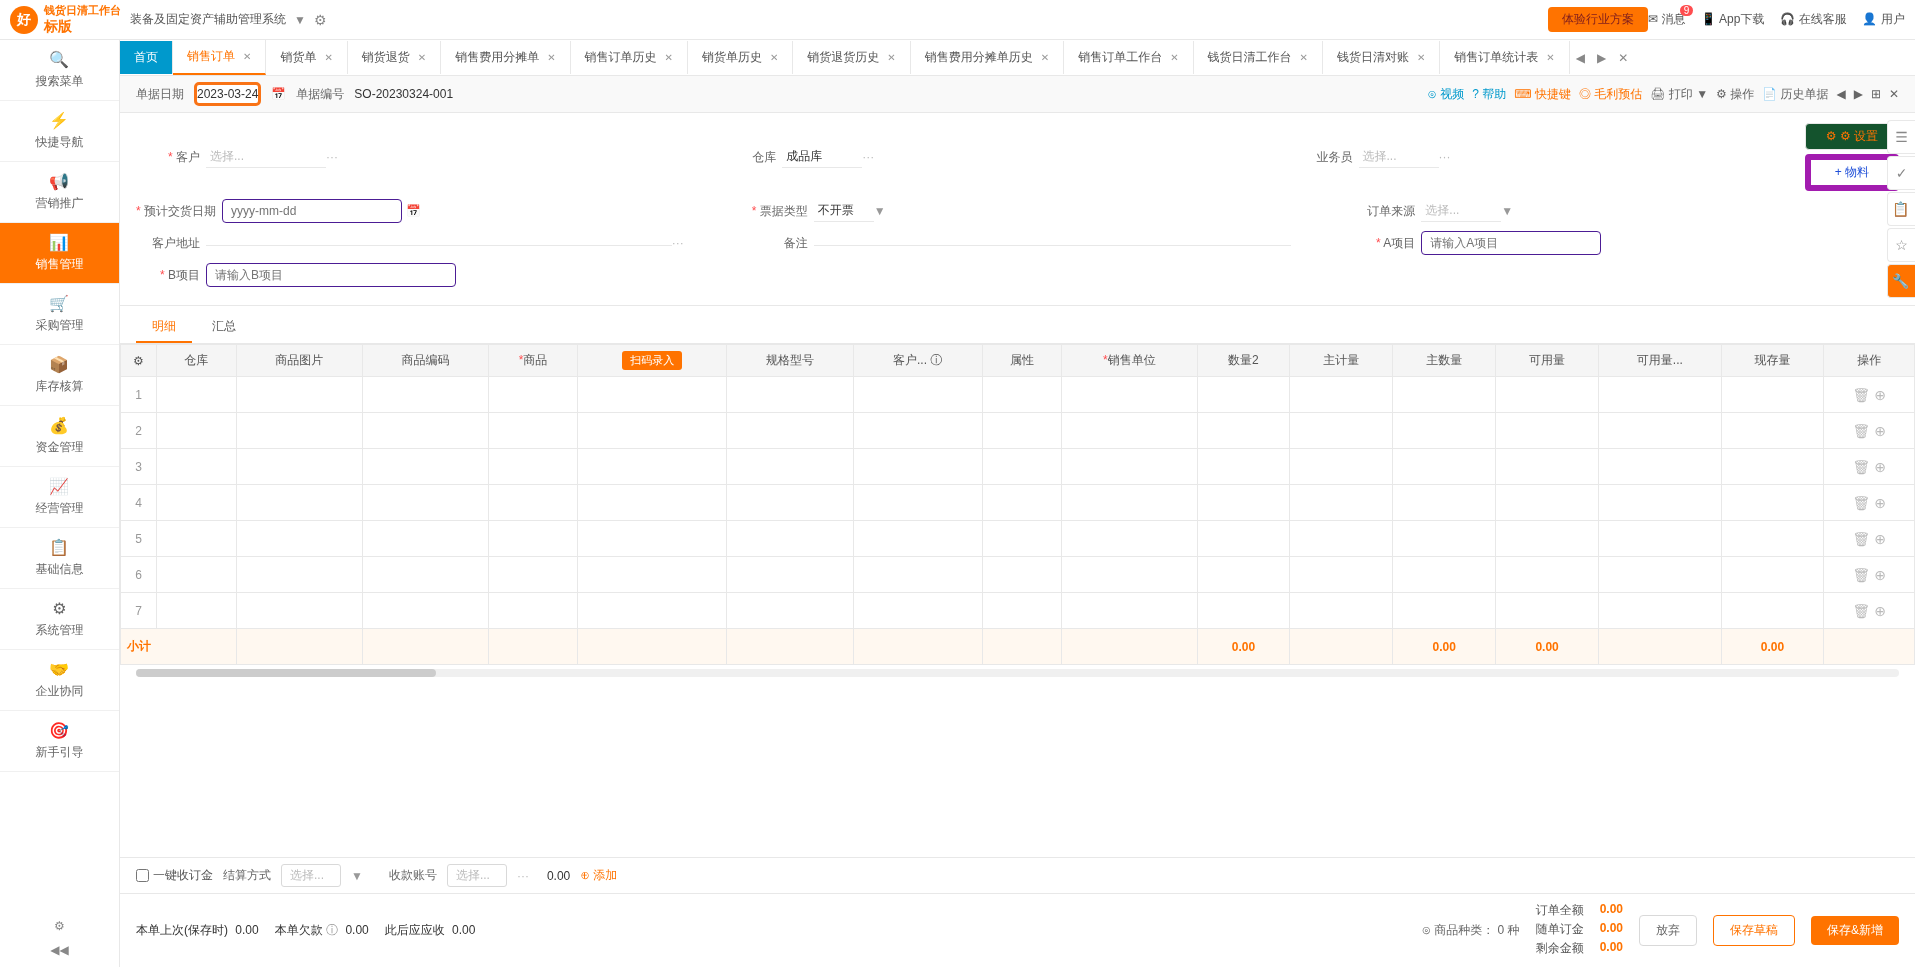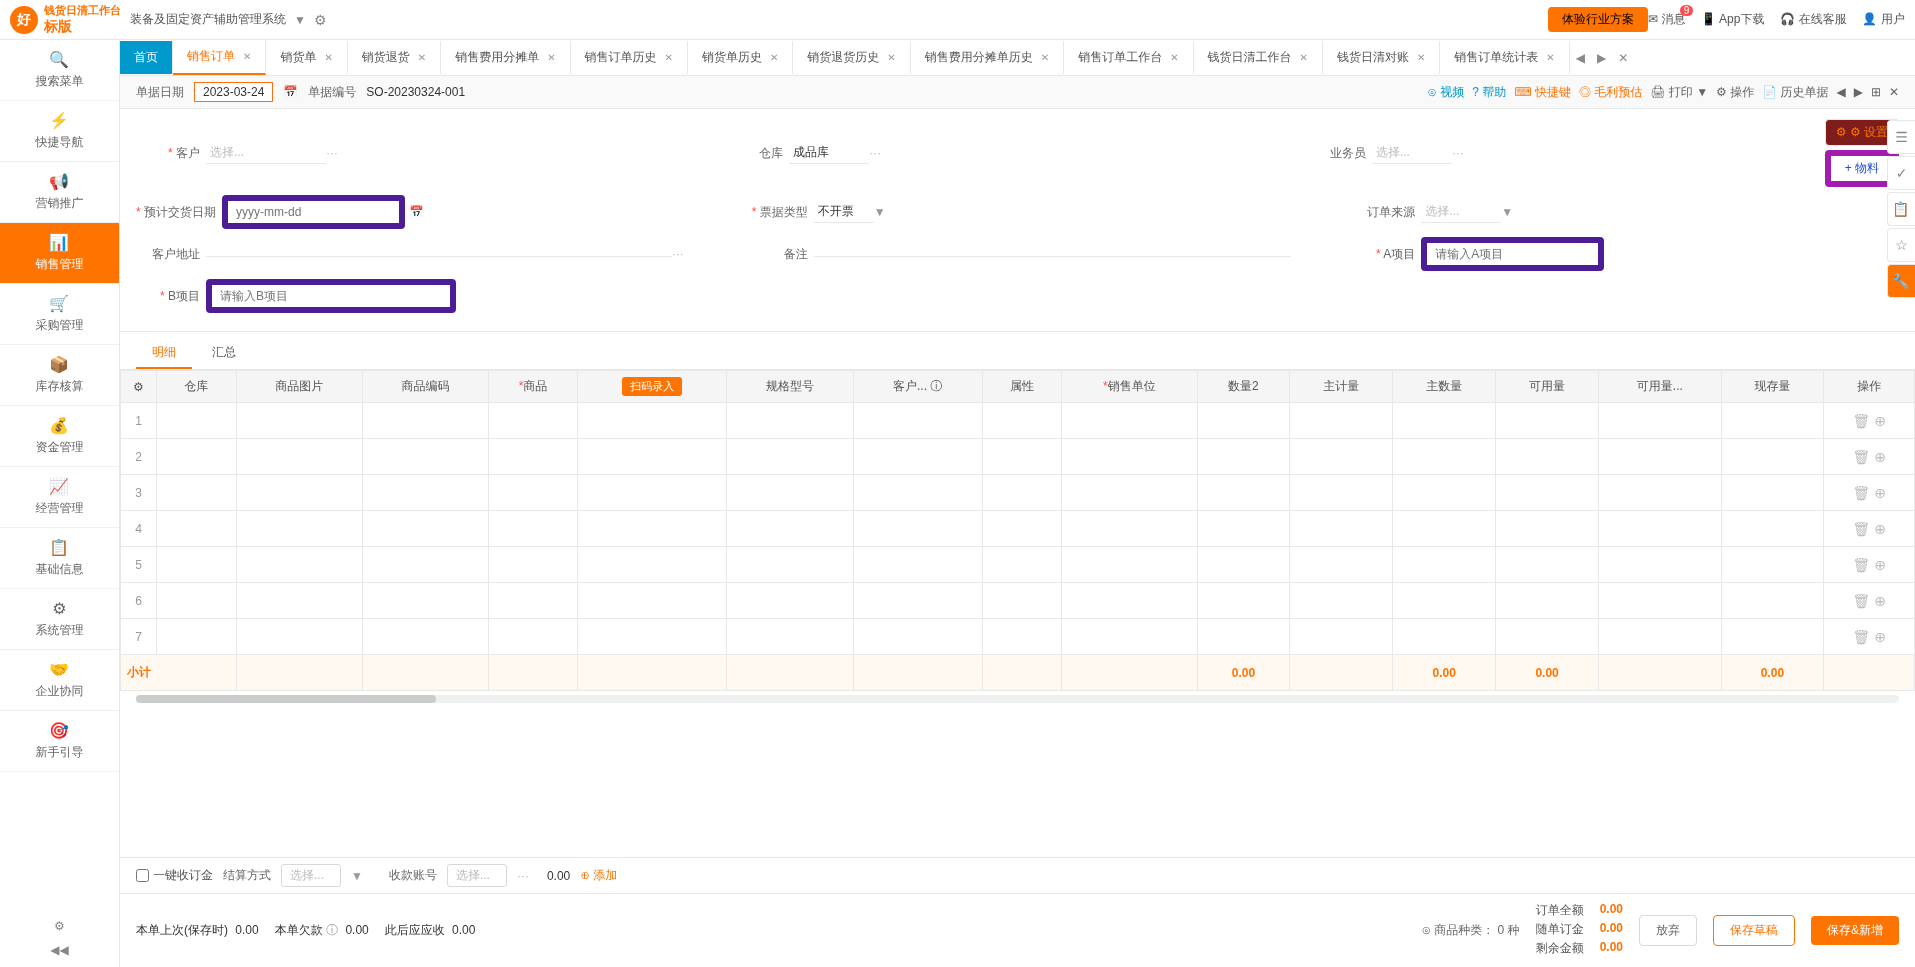--- a/index.html
+++ b/index.html
@@ -43,21 +43,21 @@
     }
     .top-right {
       display: flex;
       align-items: center;
       gap: 16px;
       color: #555;
       font-size: 12px;
     }
     .btn-trial {
       background: #ff7300;
-      color: #000000;
+      color: #7f1d1d;
       border: none;
       border-radius: 4px;
       padding: 4px 14px;
       cursor: pointer;
       font-size: 12px;
     }
     .badge-item { position: relative; cursor: pointer; }
     .badge { background: #ff4d4f; color: #fff; border-radius: 10px; font-size: 10px; padding: 0 4px; position: absolute; top: -6px; right: -8px; }
 
     
@@ -154,21 +154,21 @@
     }
     .form-label {
       color: #666;
       white-space: nowrap;
       min-width: 70px;
       text-align: right;
       padding-right: 6px;
     }
     .required { color: #ff4d4f; }
     .form-control {
-      border: 6px solid #4c1d95;
+      border: 1px solid #4c1d95;
       border-radius: 4px;
       padding: 4px 8px;
       color: #333;
       background: #fff;
       outline: none;
       font-size: 12px;
     }
     .form-control-plain {
       color: #999;
       font-size: 12px;
@@ -345,24 +345,24 @@
       background: #ccc;
       border-radius: 4px;
     }
 
     .form-inline-group {
       display: flex;
       align-items: center;
       flex: 1;
     }
     .settings-btn {
-      background: #7f1d1d;
+      background: #14532d;
       border: 1px solid #e8e8e8;
       color: #ff7300;
-      padding: 4px 10px;
+      padding: 4px 20px;
       border-radius: 4px;
       cursor: pointer;
       font-size: 12px;
     }
     .sku-btn {
       background: #fff;
       border: 6px solid #a21caf;
       color: #1d4ed8;
       padding: 4px 10px;
       border-radius: 4px;
@@ -517,21 +517,21 @@
       <span>销售订单统计表</span>
       <span class="tab-close">✕</span>
     </div>
     <div class="tab-nav">◀</div>
     <div class="tab-nav">▶</div>
     <div class="tab-nav">✕</div>
   </div>
 
   <div class="header-actions">
     <span class="label">单据日期</span>
-    <span class="value" style="cursor:pointer;border:1px solid #f97316;padding:2px 8px;border-radius:0;background:#fff;">2023-03-24</span>
+    <span class="value" style="cursor:pointer;border:3px solid #f97316;padding:2px 0;border-radius:5px;background:#fff;">2023-03-24</span>
     <span style="cursor:pointer;color:#999;">📅</span>
     <span class="label">单据编号</span>
     <span class="value">SO-20230324-001</span>
     <div class="toolbar-right">
       <span style="color:#09c;">⊙ <span>视频</span></span>
       <span style="color:#09c;">? <span>帮助</span></span>
       <span class="icon-btn">⌨ <span>快捷键</span></span>
       <span class="icon-btn">◎ <span>毛利预估</span></span>
       <span>🖨 <span>打印</span> ▼</span>
       <span>⚙ <span>操作</span></span>

